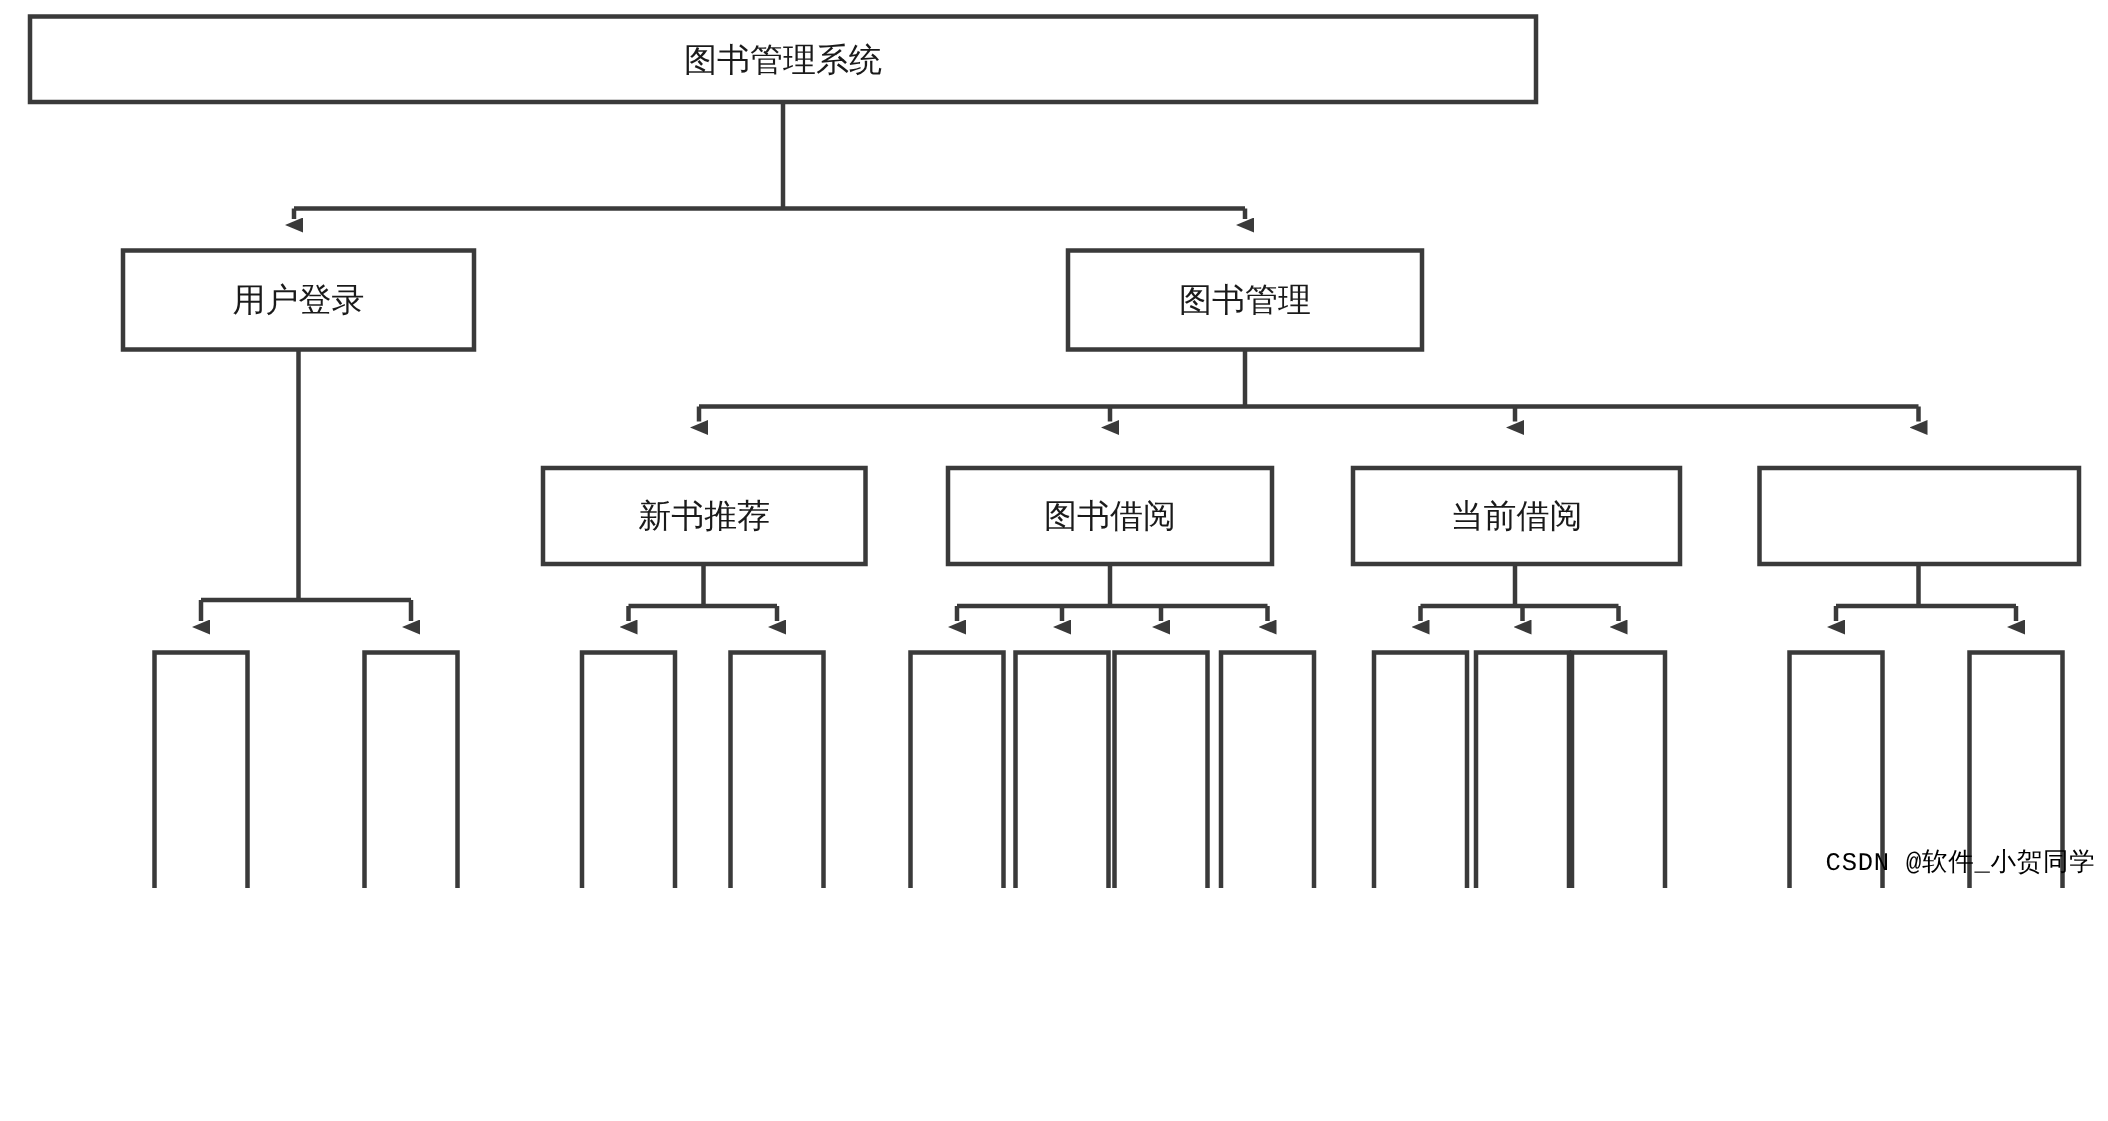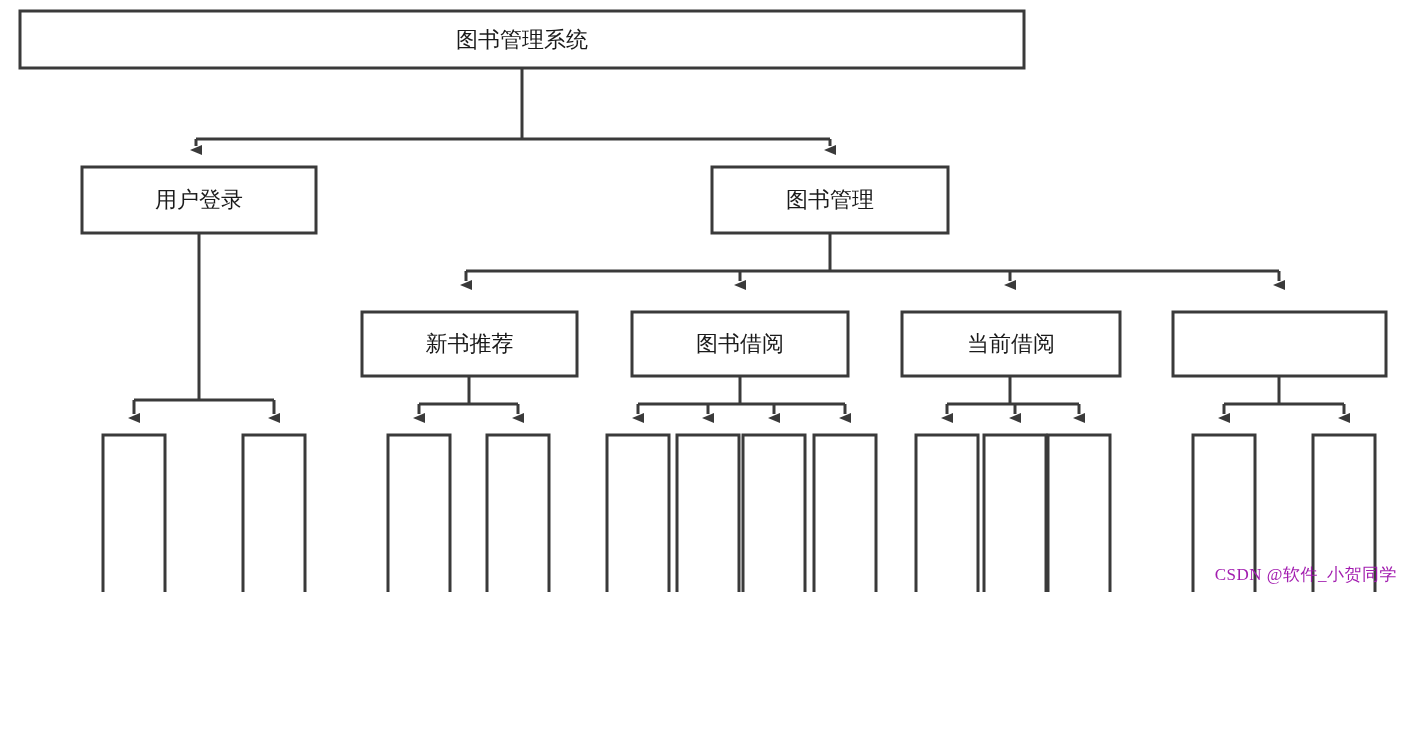--- a/index.html
+++ b/index.html
@@ -62,23 +62,23 @@
     font-family: "Liberation Sans", "DejaVu Sans", sans-serif;
     font-size: 22px;
     color: #1a1a1a;
     white-space: nowrap;
     pointer-events: none;
   }
   #watermark {
     position: absolute;
     right: 8px;
     bottom: 6px;
-    font-family: Liberation Serif, serif;
+    font-family: Liberation Mono, monospace;
     font-size: 17px;
-    color: #a21caf;
+    color: #000000;
     letter-spacing: 0.5px;
     white-space: nowrap;
     user-select: none;
   }
 </style>
 </head>
 <body>
 
 <div id="diagram-root">
 

